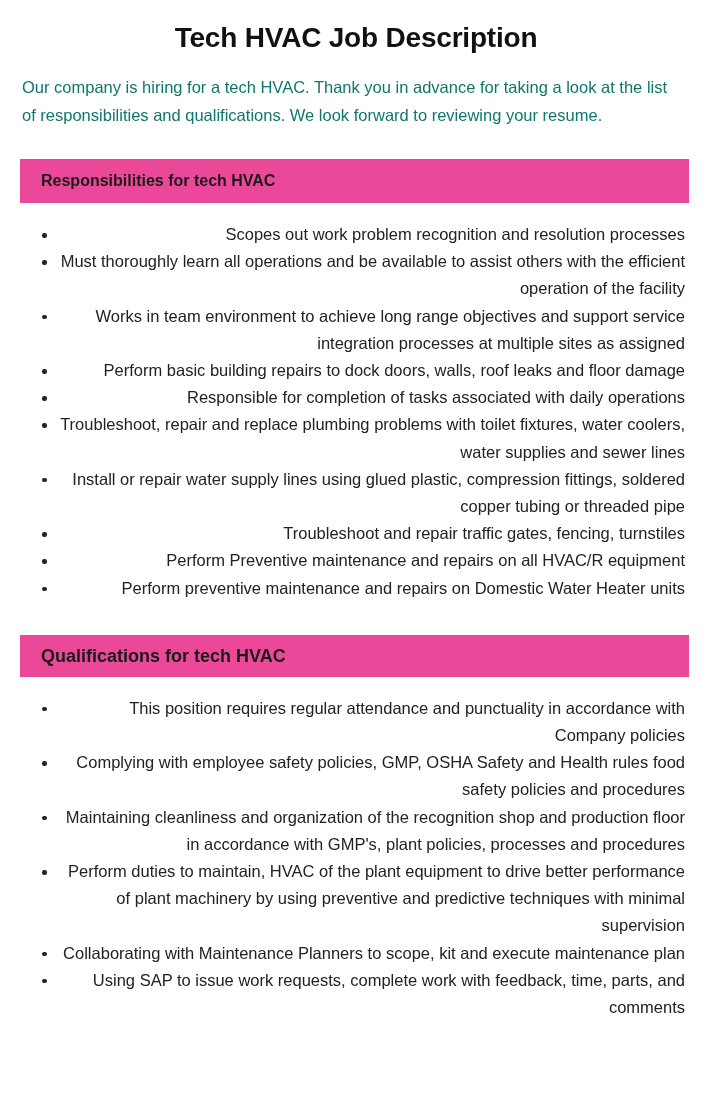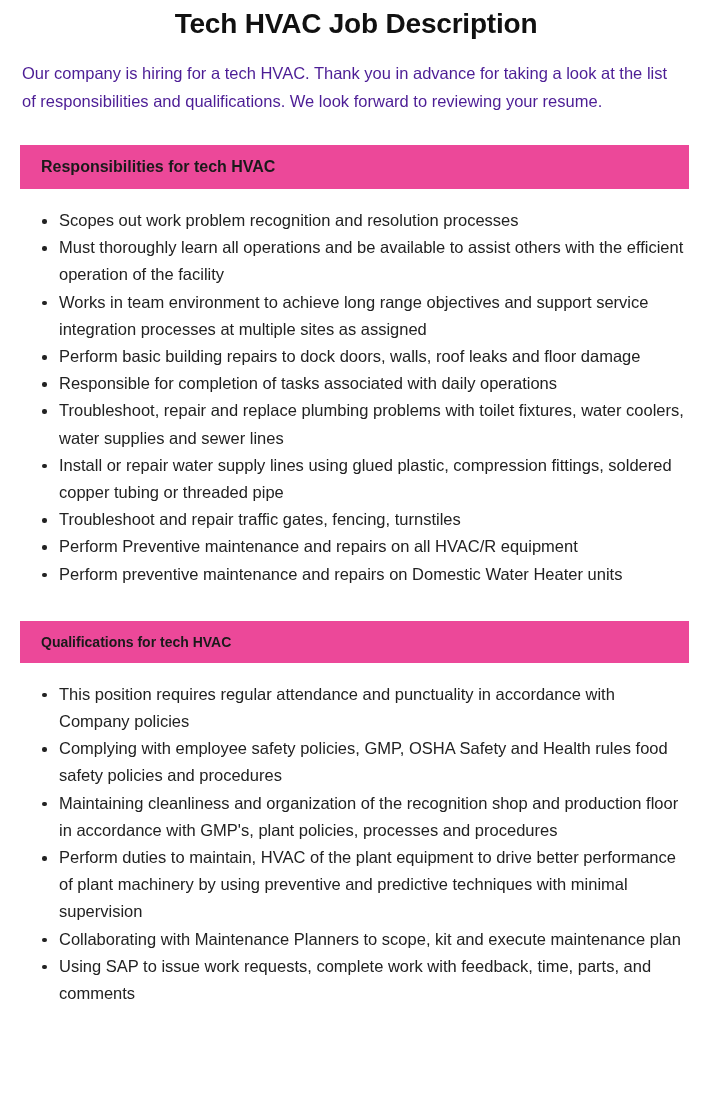--- a/index.html
+++ b/index.html
@@ -12,37 +12,38 @@
     min-height: 1106px;
     font-family: "Liberation Sans", sans-serif;
     color: #222222;
     -webkit-font-smoothing: antialiased;
   }
 
   .page {
     width: 712px;
     box-sizing: border-box;
     padding: 0;
+    margin-top: 14px;
   }
 
   .doc-title {
     font-size: 28px;
     font-weight: bold;
     text-align: center;
     color: #111111;
     letter-spacing: -0.2px;
     margin: 0;
     padding: 6px 20px 0 20px;
     line-height: 36px;
   }
 
   .intro {
     font-size: 16.5px;
     line-height: 27.5px;
-    color: #4c1d95;
+    color: #0f766e;
     margin: 0;
     padding: 18px 27px 0 22px;
   }
 
   .section {
     margin: 0;
   }
 
   .section-header {
     background: #ec4899;
@@ -58,27 +59,28 @@
   .section-header.qualifications {
     margin-top: 33px;
   }
   .section-header-title {
     font-size: 16px;
     font-weight: bold;
     color: #1a1a1a;
     line-height: 20px;
   }
   .section-header.qualifications .section-header-title {
-    font-size: 14px;
+    font-size: 18px;
   }
 
   ul.bullet-list {
     list-style: none;
     margin: 0;
     padding: 0;
+    text-align: right;
   }
   ul.bullet-list.responsibilities-list {
     padding-top: 18px;
   }
   ul.bullet-list.qualifications-list {
     padding-top: 18px;
   }
 
   ul.bullet-list li {
     position: relative;

